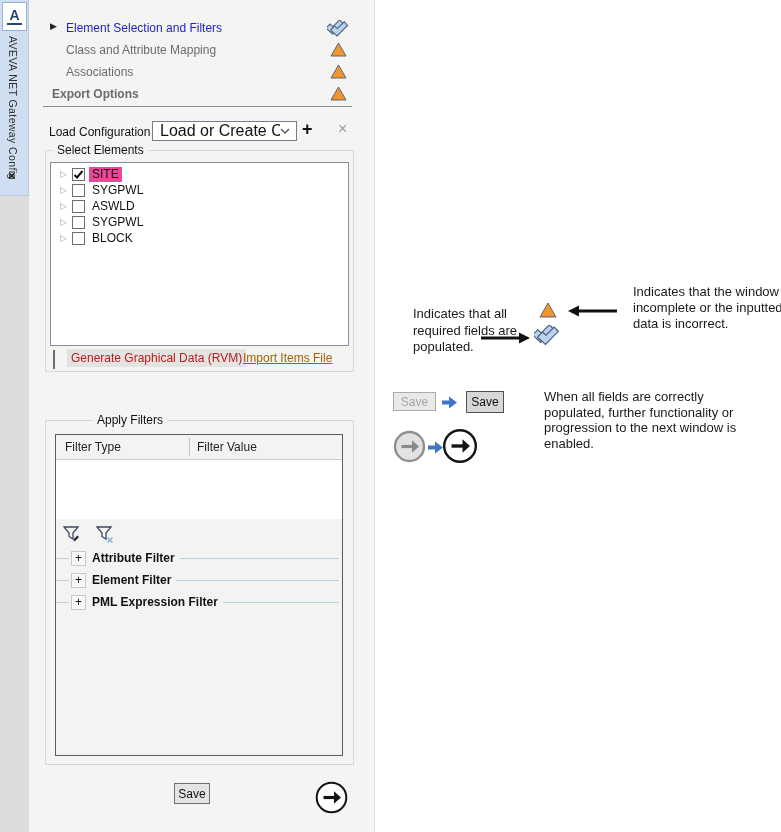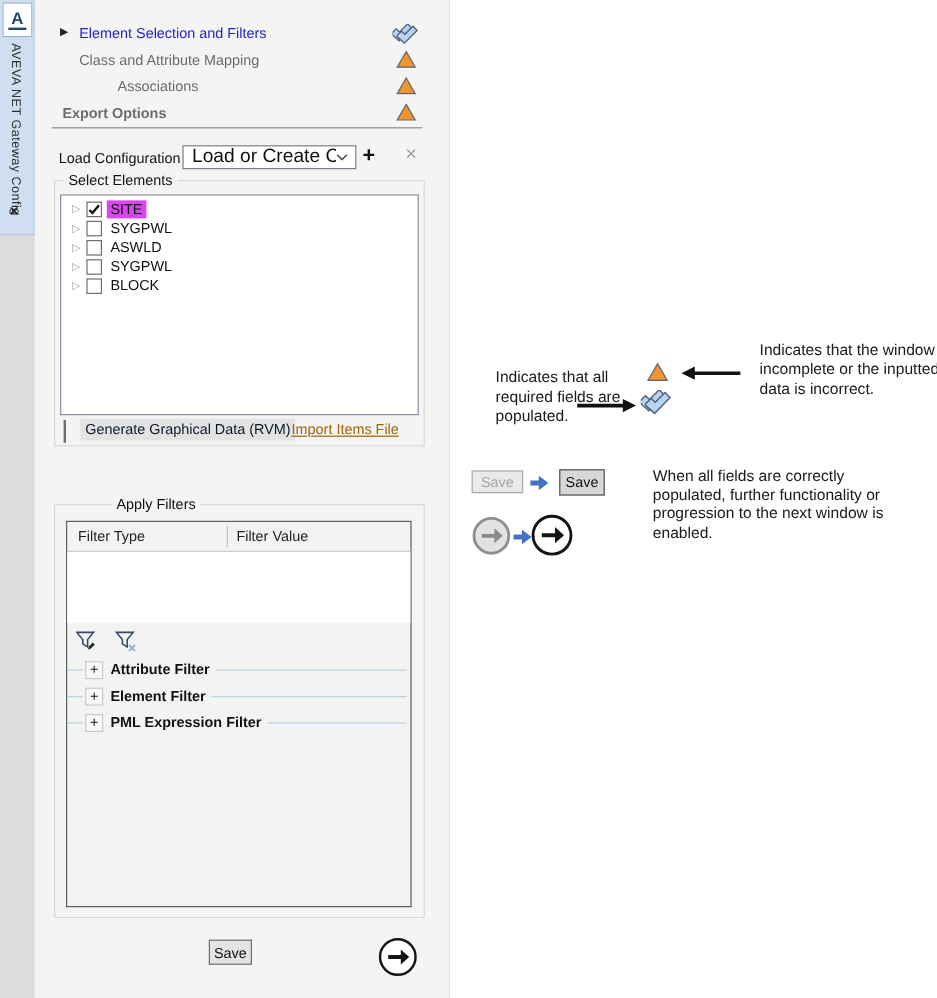--- a/index.html
+++ b/index.html
@@ -44,24 +44,24 @@
   .groupbox{border:1px solid #d9d9d7;box-sizing:border-box;}
   .group-label{font-size:12px;color:#111;background:#f4f4f3;padding:0 4px;white-space:nowrap;}
 
   .elem-list{left:50px;top:162px;width:299px;height:184px;background:#fff;
     border:1px solid #848f9b;box-sizing:border-box;}
   .tree-row{height:16px;display:flex;align-items:center;font-size:12px;color:#111;}
   .tree-exp{width:12px;margin-left:9px;font-size:9px;color:#a2a2a2;line-height:1;}
   .cbx{width:13px;height:13px;background:#fff;border:1px solid #6e6e6e;box-sizing:border-box;
     margin-right:4px;position:relative;flex:0 0 13px;}
   .tree-label{padding:0 3px;line-height:15px;}
-  .tree-label.sel{background:#d946ef;}
+  .tree-label.sel{background:#ec4899;}
 
   .gen-cbx{left:53px;top:351px;}
-  .gen-label{left:67px;top:349px;font-size:12px;background:#e3e3e1;padding:2px 4px;color:#0f172a;}
+  .gen-label{left:67px;top:349px;font-size:12px;background:#e3e3e1;padding:2px 4px;color:#b91c1c;}
   .import-link{left:243px;top:351px;font-size:12px;color:#a16207;text-decoration:underline;}
 
   .flt-inner{left:55px;top:434px;width:288px;height:322px;background:#f3f3f2;
     border:1px solid #5c5c5c;box-sizing:border-box;}
   .flt-hdr{font-size:12px;color:#222;}
   .flt-div{left:189px;top:438px;width:1px;height:18px;background:#c4c4c4;}
   .flt-hdr-line{left:56px;top:459px;width:286px;height:1px;background:#cccccc;}
   .flt-white{left:56px;top:460px;width:286px;height:59px;background:#ffffff;}
 
   .expander{left:56px;width:286px;height:16px;display:flex;align-items:center;}
@@ -101,21 +101,21 @@
   <div class="abs side-close">×</div>
 </div>
 
 
 <div class="abs panel"></div>
 
 
 <span class="abs step-marker">▶</span>
 <span class="abs step-label step-active" style="left:66px;top:21px;">Element Selection and Filters</span>
 <span class="abs step-label step-idle" style="left:66px;top:43px;">Class and Attribute Mapping</span>
-<span class="abs step-label step-idle" style="left:66px;top:65px;margin-left:32px;">Associations</span>
+<span class="abs step-label step-idle" style="left:66px;top:65px;">Associations</span>
 <span class="abs step-label step-idle" style="left:52px;top:87px;font-weight:bold;">Export Options</span>
 
 <svg class="abs" style="left:327px;top:20px;" width="23" height="17" viewBox="0 0 23 17">
   <path d="M1,8.5 L4.6,5 L7.4,7.6 L14.2,0.9 L17.6,4.4 L7,15 L1,9.5 Z" transform="translate(-1.5,-1)" fill="#b9d3ee" stroke="#4f5f7d" stroke-width="1.1"></path>
   <path d="M4,9.5 L7.6,6 L10.4,8.6 L17.2,1.9 L20.6,5.4 L10,16 L4,10.5 Z" fill="#b9d3ee" stroke="#4f5f7d" stroke-width="1.1"></path>
 </svg>
 <svg class="abs" style="left:330px;top:42px;" width="17" height="15" viewBox="0 0 17 15">
   <polygon points="8.5,1 16,14 1,14" fill="#F2952F" stroke="#5a6579" stroke-width="1"></polygon>
 </svg>
 <svg class="abs" style="left:330px;top:64px;" width="17" height="15" viewBox="0 0 17 15">

